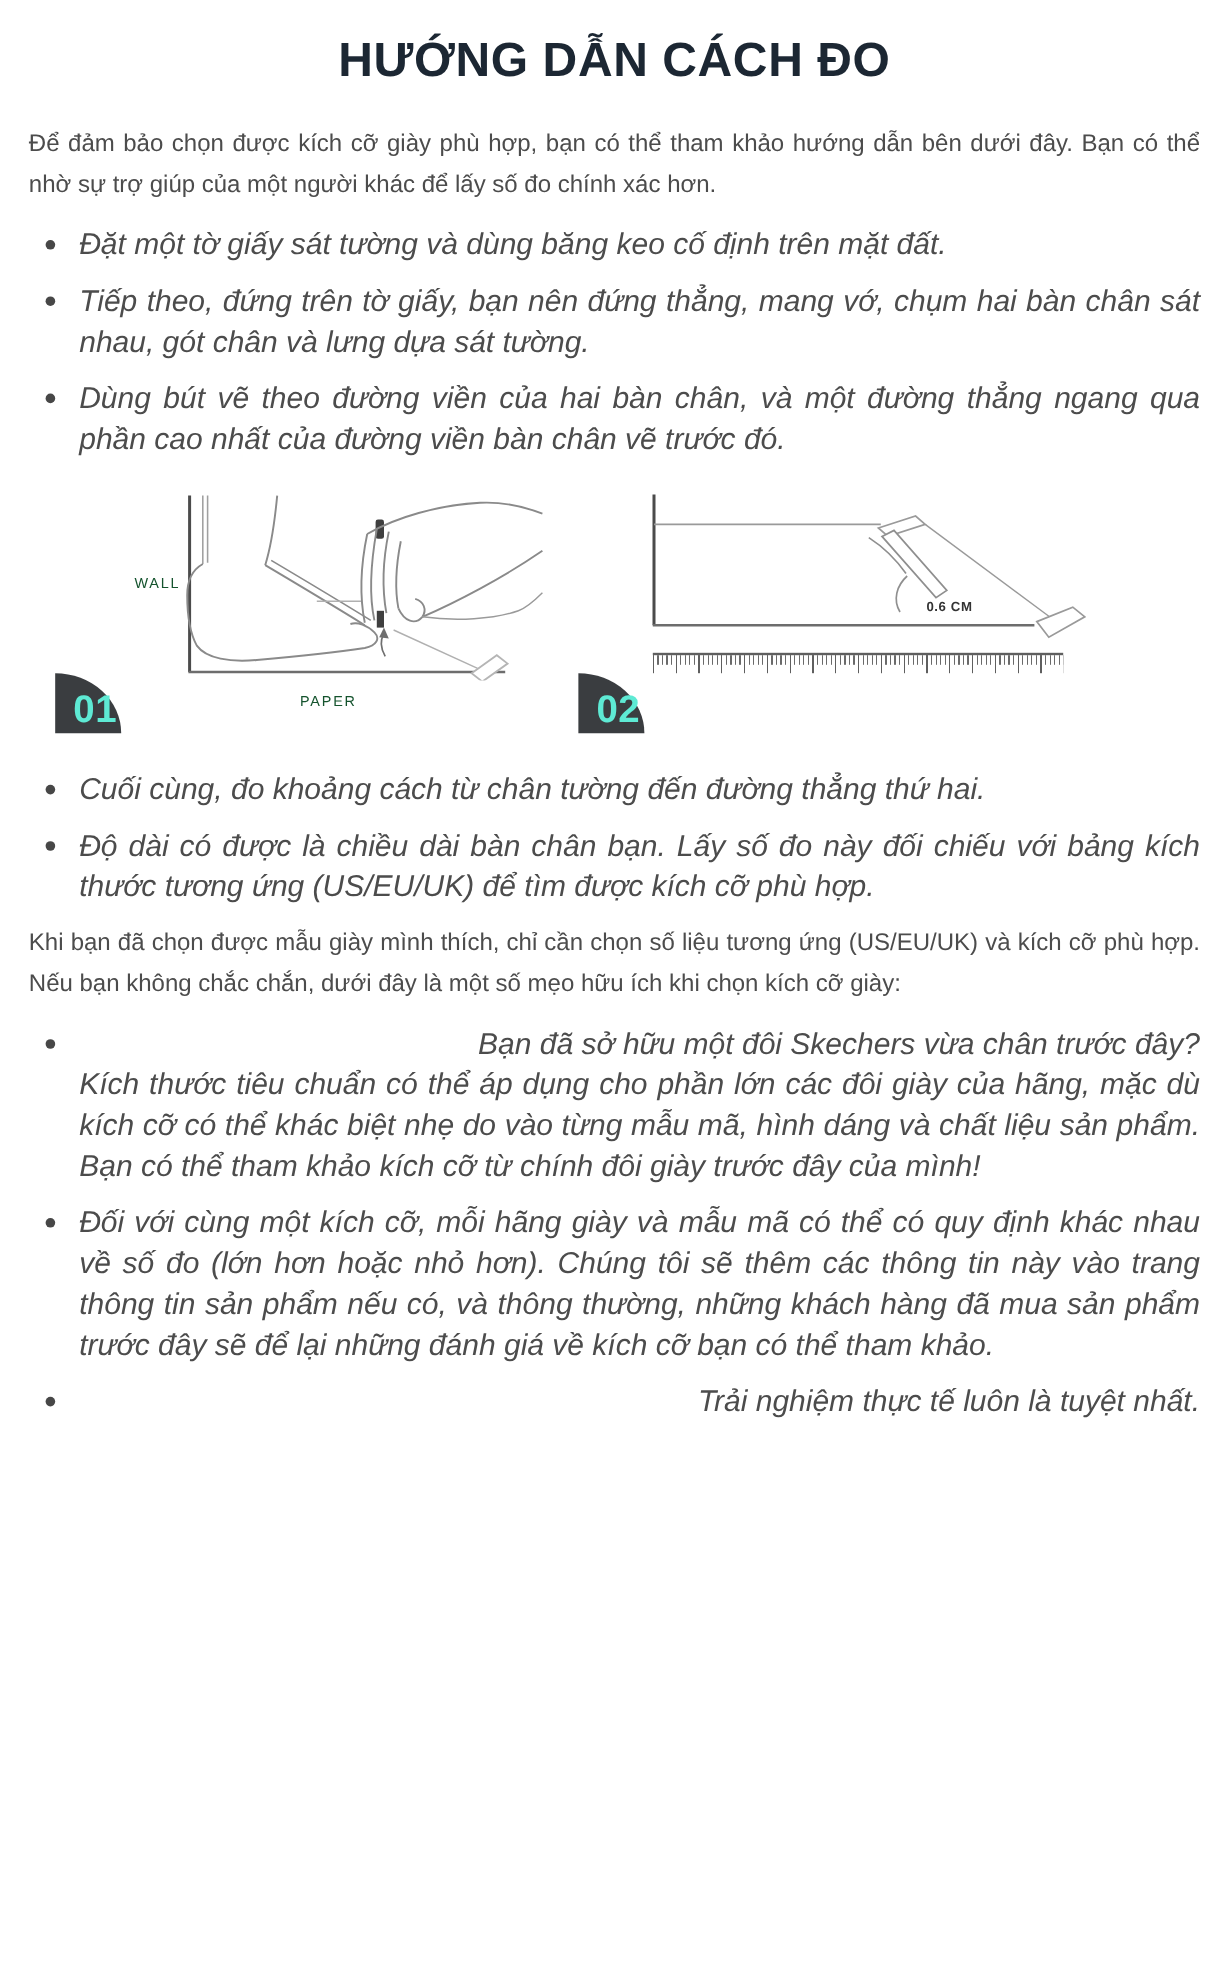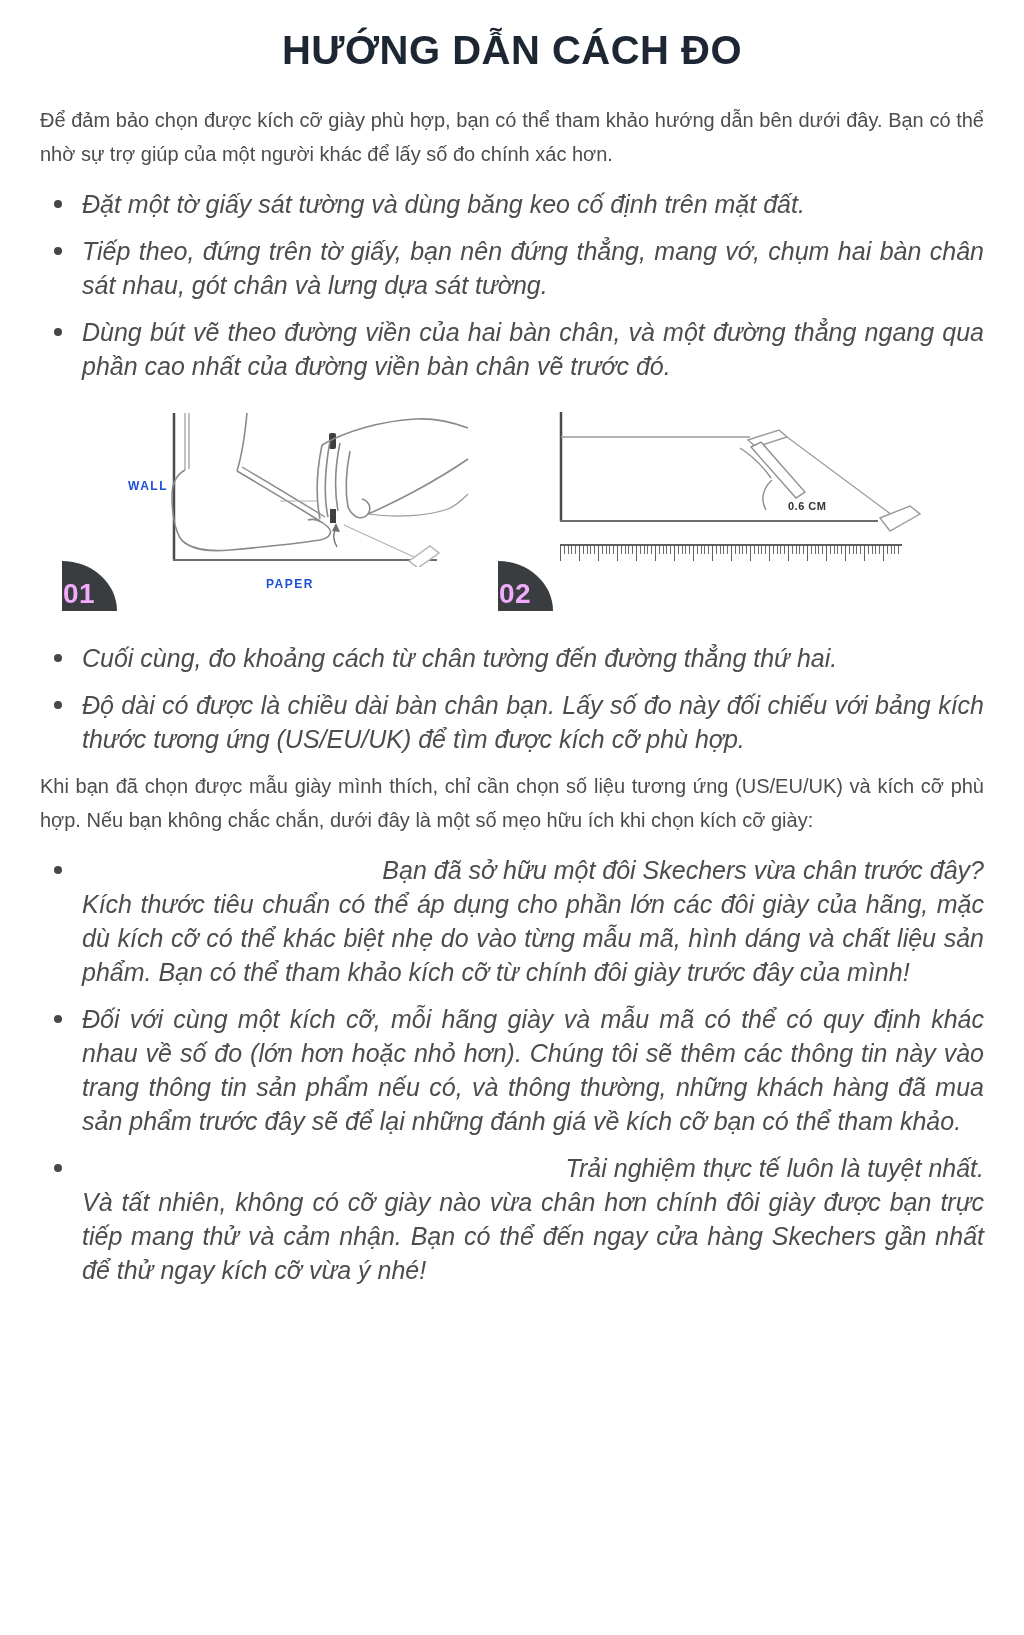--- a/index.html
+++ b/index.html
@@ -2,21 +2,21 @@
 <html><head>
 <meta charset="utf-8">
 <style>
   * { box-sizing: border-box; margin: 0; padding: 0; }
   html,body { background:#fff; }
   body {
     width: 1024px; height: 1635px; overflow: hidden;
     font-family: "Liberation Sans", "DejaVu Sans", sans-serif;
     color: #4c4c4c;
   }
-  .page { width: 1024px; height: 1635px; padding: 20px 40px 0; background: #fff; }
+  .page { width: 1024px; height: 1635px; padding: 20px 24px 0; background: #fff; }
 
   .title {
     font-size: 40px; font-weight: 800; letter-spacing: .5px;
     color: #1c2733; text-align: center; margin: 8px 0 30px;
   }
 
   .para {
     font-size: 20px; line-height: 34px; font-weight: 300;
     text-align: justify; margin-bottom: 16px;
   }
@@ -33,36 +33,36 @@
   .tip-heading { display: block; text-align: right; }
   .tip-body { display: block; text-align: justify; }
 
   
   .figures { position: relative; height: 214px; margin: 16px 0 28px; }
   .fig-svg { position: absolute; }
   #fig1-svg { left: 56px; top: 0; }
   #fig2-svg { left: 518px; top: 8px; }
 
   .fig-label {
-    position: absolute; font-size: 12px; font-weight: 700; letter-spacing: 1.5px;
-    color: #1d4ed8; font-family: "Liberation Sans", "DejaVu Sans", sans-serif;
+    position: absolute; font-size: 12px; font-weight: 400; letter-spacing: 1.5px;
+    color: #14532d; font-family: "Liberation Sans", "DejaVu Sans", sans-serif;
   }
   #wall-label  { left: 88px;  top: 80px; }
   #paper-label { left: 226px; top: 178px; }
   #gap-label   { left: 748px; top: 101px; font-size: 11px; font-weight: 700; letter-spacing: .5px; color:#333; }
 
   .badge {
     position: absolute; bottom: 2px; width: 55px; height: 50px;
     background: #3a3d40; border-radius: 0 100% 0 0;
   }
   #badge-01 { left: 22px; }
   #badge-02 { left: 458px; }
   .badge span {
-    position: absolute; left: 1px; bottom: 1px;
-    color: #f0abfc; font-size: 28px; font-weight: 800; letter-spacing: .5px;
+    position: absolute; left: 15px; bottom: 1px;
+    color: #5eead4; font-size: 32px; font-weight: 800; letter-spacing: .5px;
   }
 
   .ruler {
     position: absolute; left: 520px; top: 145px; width: 342px; height: 17px;
     border-top: 2px solid #5f5f5f;
     background-image:
       repeating-linear-gradient(to right, #5f5f5f 0 1px, transparent 1px 19px),
       repeating-linear-gradient(to right, #6a6a6a 0 1px, transparent 1px 3.8px);
     background-size: 100% 15px, 100% 8px;
     background-repeat: no-repeat;
@@ -166,17 +166,16 @@
   <ul class="bullets">
     <li>
       <span class="tip-heading">Bạn đã sở hữu một đôi Skechers vừa chân trước đây?</span>
       <span class="tip-body">Kích thước tiêu chuẩn có thể áp dụng cho phần lớn các đôi giày của hãng, mặc dù kích cỡ có thể khác biệt nhẹ do vào từng mẫu mã, hình dáng và chất liệu sản phẩm. Bạn có thể tham khảo kích cỡ từ chính đôi giày trước đây của mình!</span>
     </li>
     <li>
       <span class="tip-body">Đối với cùng một kích cỡ, mỗi hãng giày và mẫu mã có thể có quy định khác nhau về số đo (lớn hơn hoặc nhỏ hơn). Chúng tôi sẽ thêm các thông tin này vào trang thông tin sản phẩm nếu có, và thông thường, những khách hàng đã mua sản phẩm trước đây sẽ để lại những đánh giá về kích cỡ bạn có thể tham khảo.</span>
     </li>
     <li>
       <span class="tip-heading">Trải nghiệm thực tế luôn là tuyệt nhất.</span>
-      <span class="tip-body">Và tất nhiên, không có cỡ giày nào vừa chân hơn chính đôi giày được bạn trực tiếp mang thử và cảm nhận. Bạn có thể đến ngay cửa hàng Skechers gần nhất để thử ngay kích cỡ vừa ý nhé!</span>
     </li>
   </ul>
 
 </div>
 
 </body></html>

